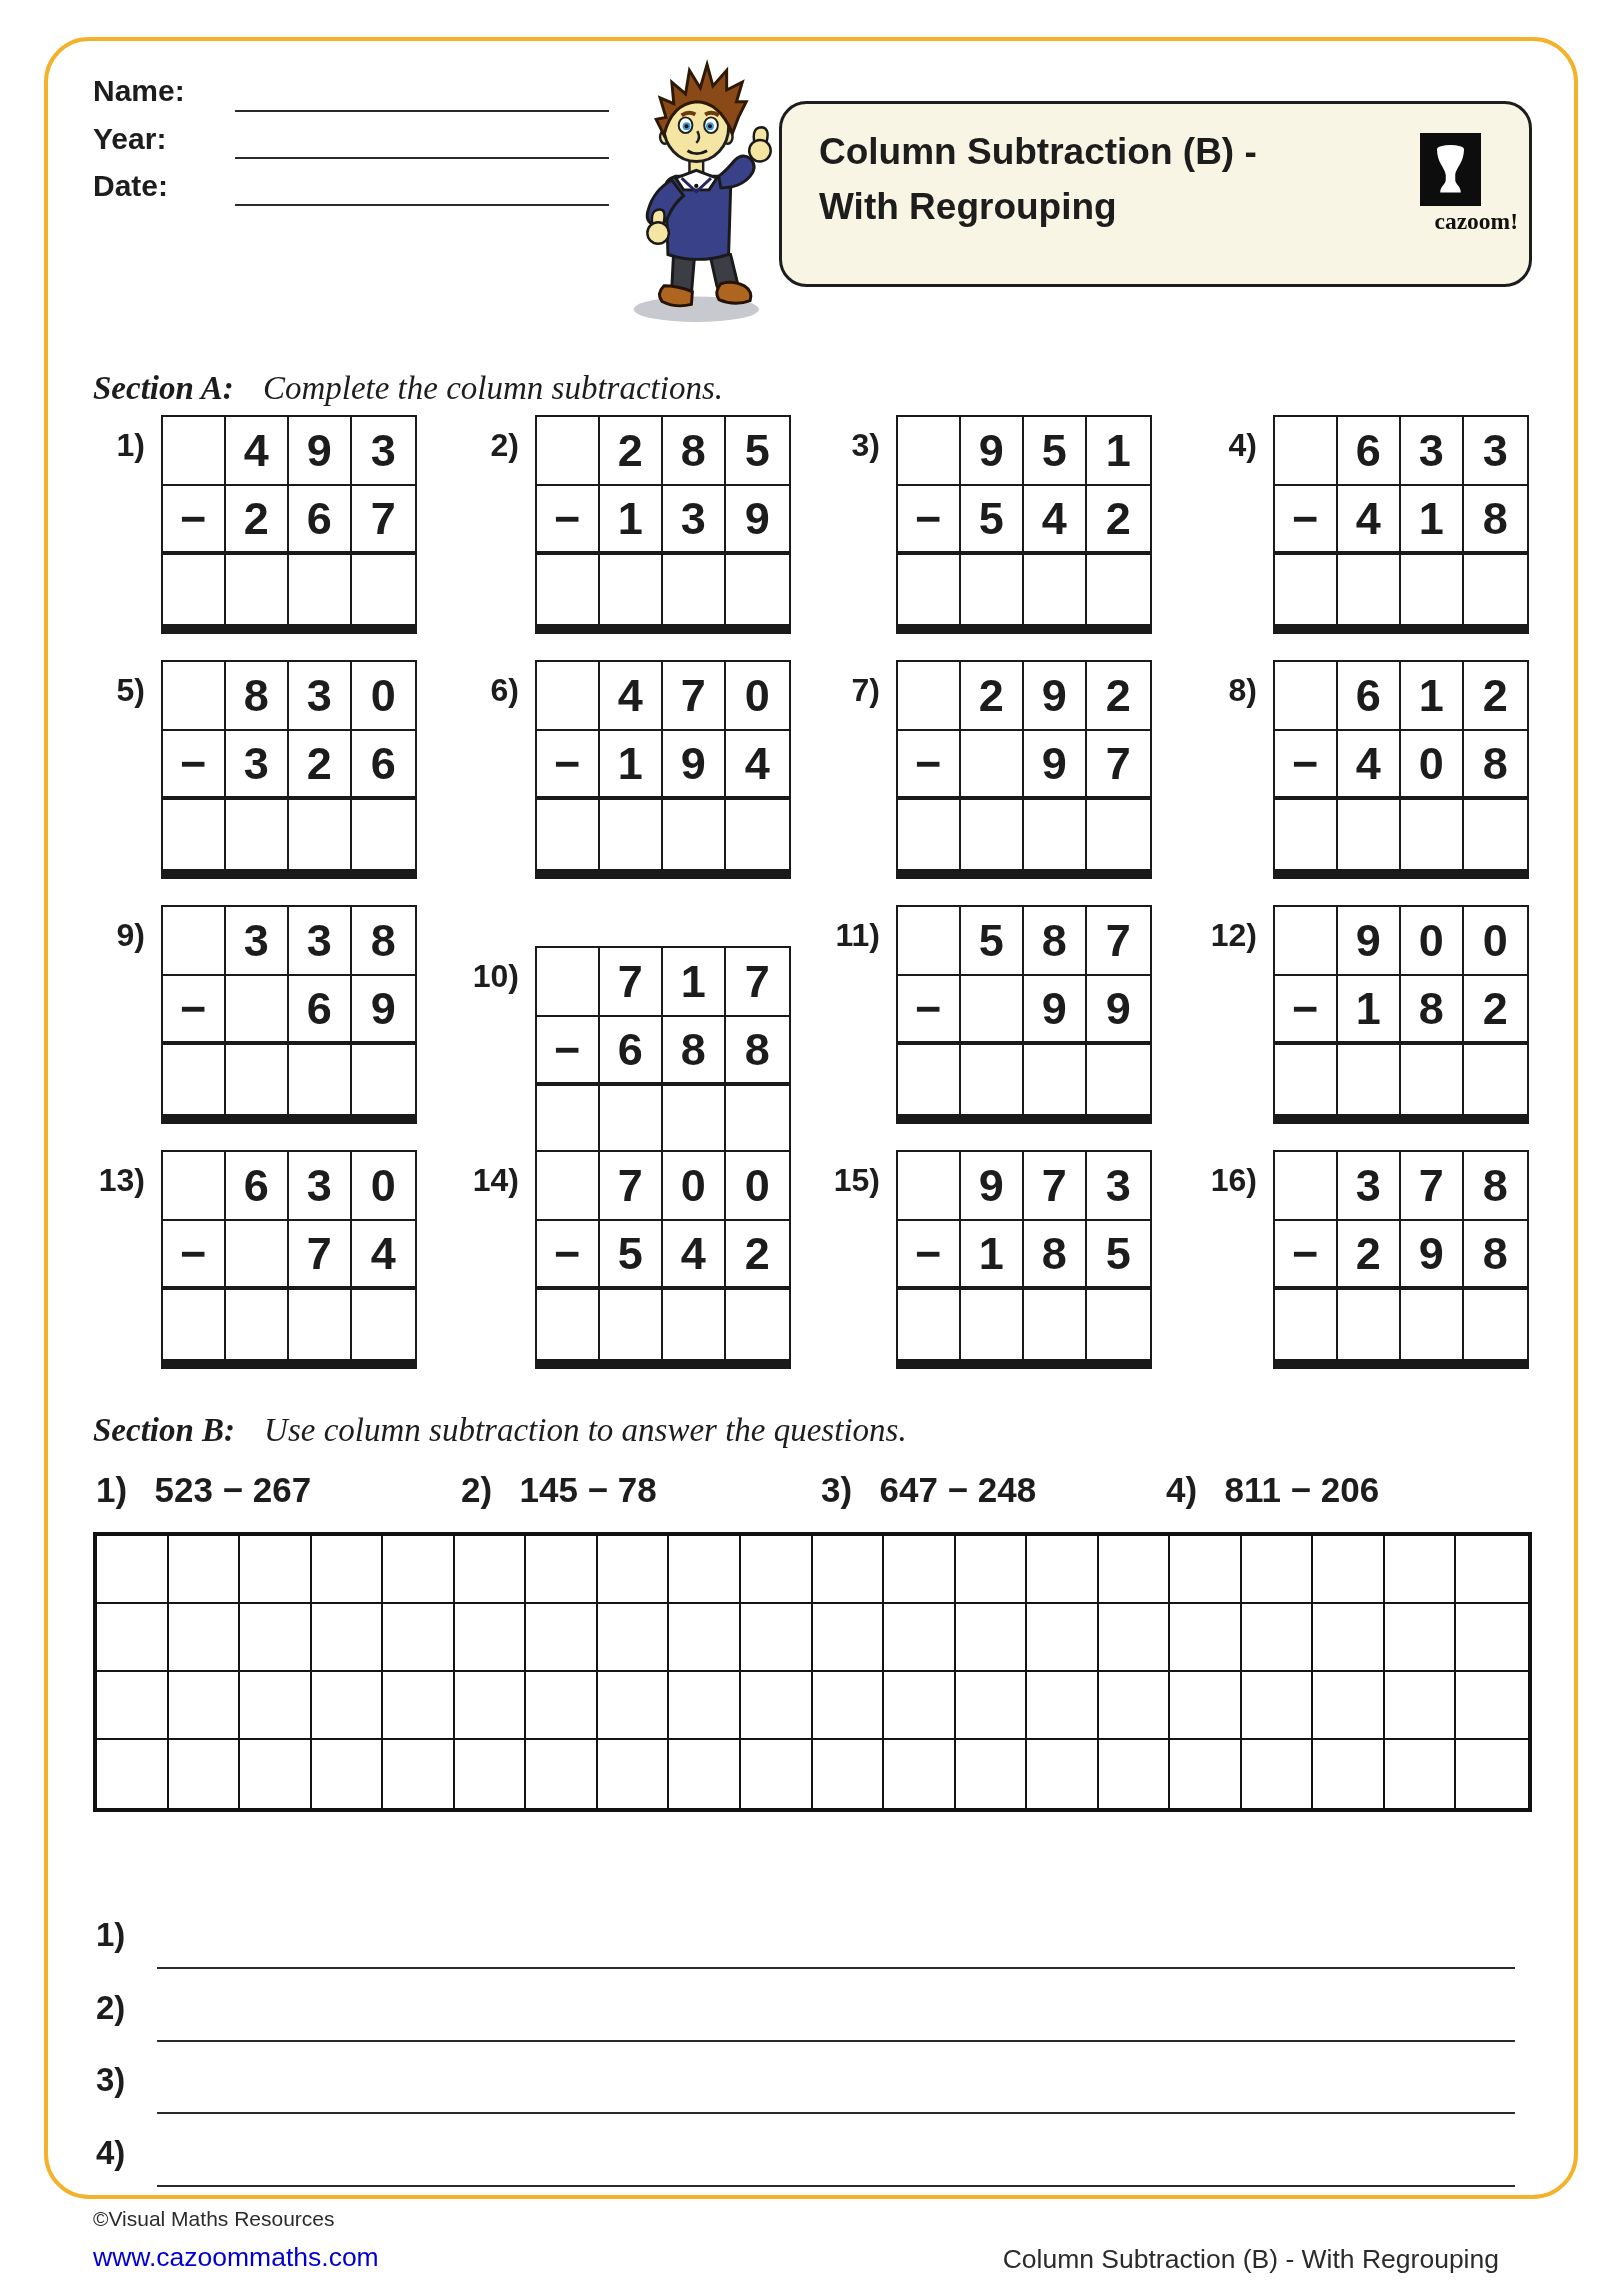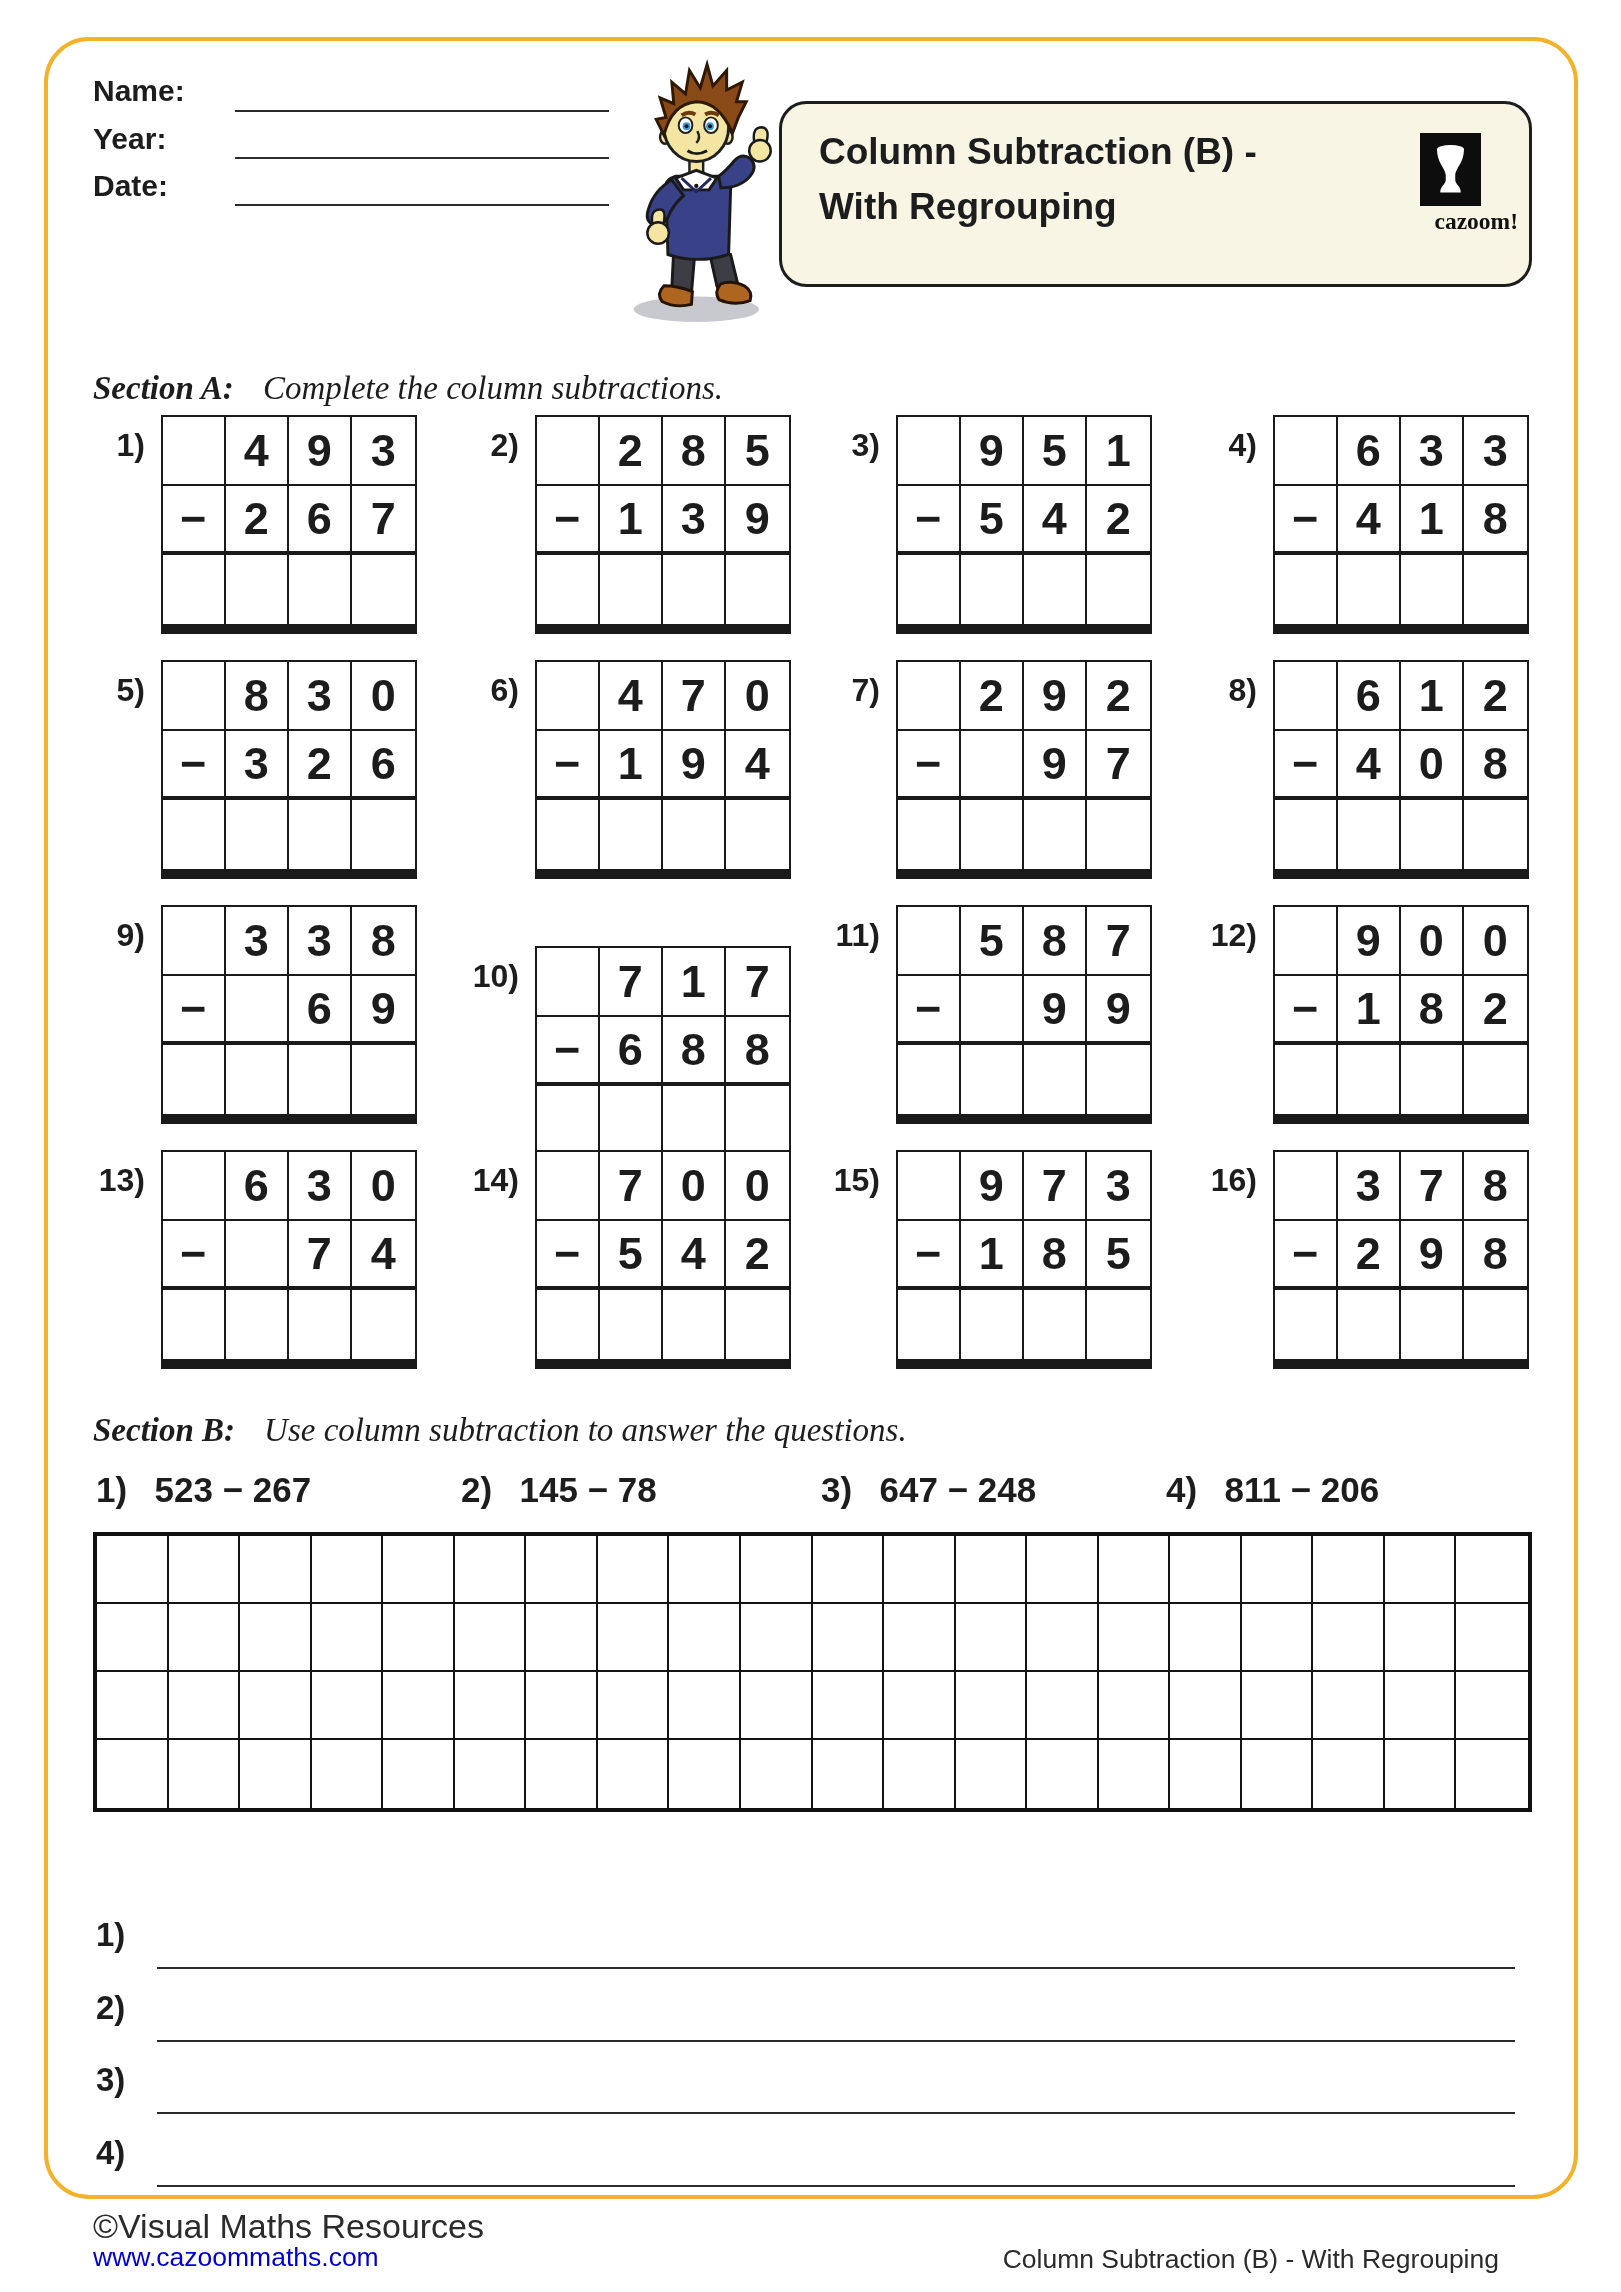--- a/index.html
+++ b/index.html
@@ -56,21 +56,21 @@
     background:#fff;
   }
   .bcell{box-sizing:border-box;border-right:2.4px solid #141414;border-bottom:2.4px solid #141414;}
   .bcell.lastc{border-right:none;}
   .bcell.lastr{border-bottom:none;}
   
   .scr{position:absolute;left:96px;width:1421px;height:59px;}
   .sc-num{position:absolute;left:0;top:0;font-size:33px;font-weight:bold;}
   .sc-line{position:absolute;left:61px;top:51px;width:1358px;border-bottom:2.5px solid #2b2b2b;height:0;}
   
-  .f-copy{position:absolute;left:93px;top:2207px;font-size:34px;color:#2b2b2b;}
+  .f-copy{position:absolute;left:93px;top:2207px;font-size:21px;color:#2b2b2b;}
   .f-link{position:absolute;left:93px;top:2242px;font-size:26.5px;color:var(--link,#0000D4);cursor:pointer;}
   .f-title{position:absolute;right:107px;top:2244px;font-size:26.5px;color:#2b2b2b;}
   .mascot{position:absolute;left:603px;top:41px;width:216px;height:284px;}
 </style>
 </head>
 <body>
 
 <div class="page" style="--accent: #F3B229; --cream: #F8F5E4; --link: #0000D4; --ink: #1D1D1D;">
   <div class="main-border"></div>
 

